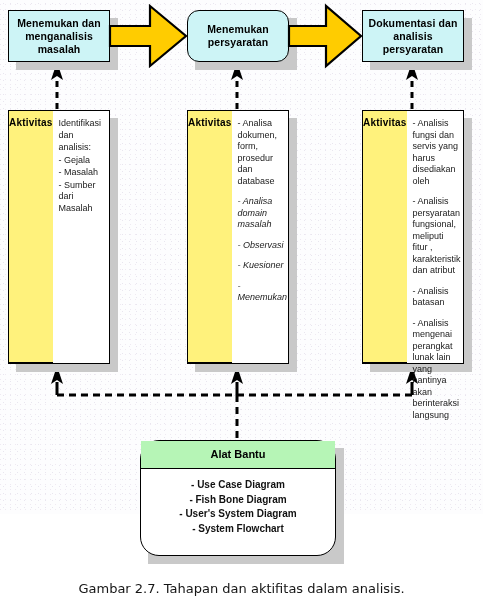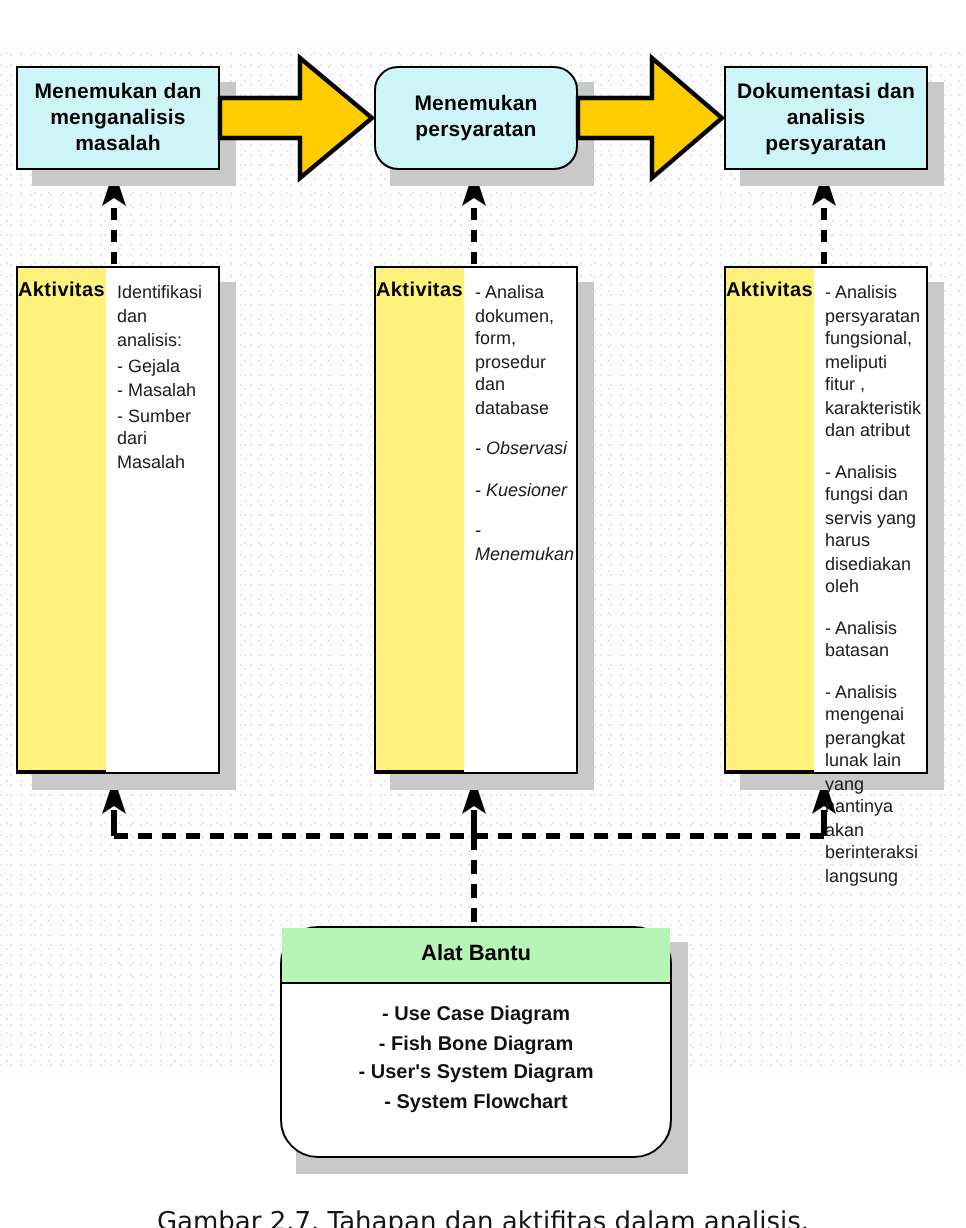--- a/index.html
+++ b/index.html
@@ -11,21 +11,20 @@
   }
   #canvas{
     position:relative;
     width:483px;height:514px;
     background-color:#fdfdfe;
     background-image:
       radial-gradient(#e9e6ef 0.5px, transparent 0.6px),
       radial-gradient(#efe9f2 0.5px, transparent 0.6px);
     background-size:7px 7px, 5px 5px;
     background-position:0 0, 3px 2px;
-    margin-top:23px;
   }
   
   .shadow{
     position:absolute;
     background:#c9c9c9;
     z-index:1;
   }
   .box{
     position:absolute;
     border:1.5px solid #000;
@@ -171,32 +170,33 @@
       <p class="tight">- Masalah</p>
       <p class="tight">- Sumber dari Masalah</p>
     </div>
   </div>
 
   <div class="shadow" style="left:195px;top:118px;width:102px;height:254px;"></div>
   <div class="box col" style="left:187px;top:110px;width:102px;height:254px;">
     <div class="col-head">Aktivitas</div>
     <div class="col-body">
       <p>- Analisa dokumen, form, prosedur dan database</p>
+      <p class="ital">- Analisa domain masalah</p>
       <p class="ital">- Observasi</p>
       <p class="ital">- Kuesioner</p>
       <p class="ital">- Menemukan</p>
     </div>
   </div>
 
   <div class="shadow" style="left:370px;top:118px;width:102px;height:254px;"></div>
   <div class="box col" style="left:362px;top:110px;width:102px;height:254px;">
     <div class="col-head">Aktivitas</div>
     <div class="col-body">
+      <p>- Analisis fungsi dan servis yang harus disediakan oleh</p>
       <p>- Analisis persyaratan fungsional, meliputi fitur , karakteristik dan atribut</p>
-      <p>- Analisis fungsi dan servis yang harus disediakan oleh</p>
       <p>- Analisis batasan</p>
       <p>- Analisis mengenai perangkat lunak lain yang nantinya akan berinteraksi langsung</p>
     </div>
   </div>
 
   <div class="shadow" style="left:148px;top:448px;width:196px;height:116px;"></div>
   <div class="box" style="left:140px;top:440px;width:196px;height:116px;border-radius:19px;">
     <div class="tools-head">Alat Bantu</div>
     <div class="tools-body">
       <div>- Use Case Diagram</div>

